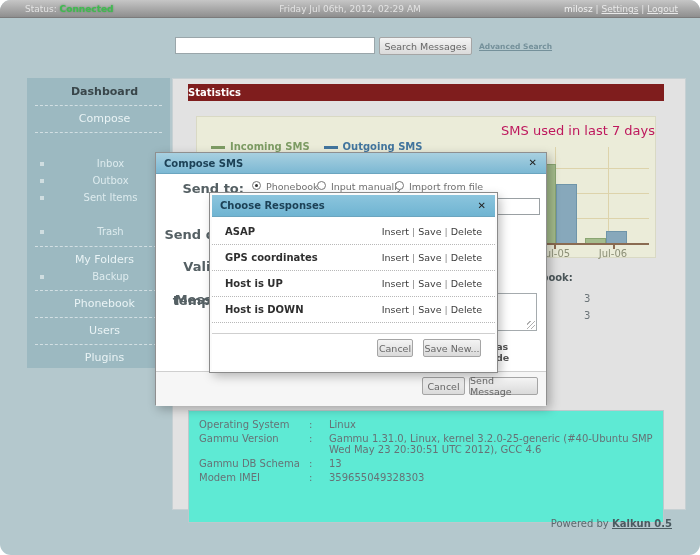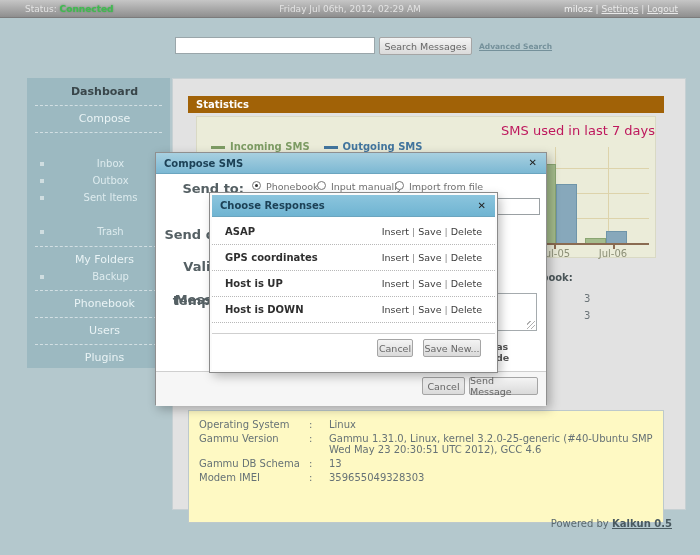--- a/index.html
+++ b/index.html
@@ -1,17 +1,17 @@
 <!DOCTYPE html>
 <html><head>
 <meta charset="utf-8">
 <style>
   * { box-sizing: border-box; margin: 0; padding: 0; }
   body { font-family: "DejaVu Sans", sans-serif; }
-  .screen { position: relative; width: 700px; height: 555px; background: #b4c8cd; overflow: hidden; }
+  .screen { position: relative; width: 700px; height: 555px; background: #b4c8cd; overflow: hidden; border-radius: 11px; }
 
   
   .topbar { position: absolute; left:0; top:0; width:700px; height:18px;
             background: linear-gradient(#c6c6c6, #8e8e8e); border-bottom:1px solid #7b7b7b;
             display:flex; align-items:center; font-size:9px; color:#e3e3e3; }
   .topbar .left { position:absolute; left:25px; }
   .topbar .center { position:absolute; left:0; width:100%; text-align:center; }
   .topbar .right { position:absolute; right:22px; }
   .status-ok { color:#3fbb4f; font-weight:bold; text-shadow:0 0 2px rgba(30,120,40,.6); }
   .toplink { color:#e9e9e9; text-decoration:underline; cursor:pointer; }
@@ -36,42 +36,42 @@
         color:#e9f3f5; cursor:pointer; }
   .si.active { color:#39464a; font-weight:bold; }
   .si.sub { padding-left:24px; font-size:10px; color:#ddebee; }
   .si.sub .bullet { position:absolute; left:13px; top:4px; width:4px; height:4px; background:#cfdde0; }
   .side-sep { position:absolute; left:8px; width:127px; border-top:1px dashed rgba(255,255,255,.55); }
   .add-link { position:absolute; left:143px; font-size:8px; color:#d3e2e6; cursor:pointer; }
 
   
   .main { position:absolute; left:172px; top:78px; width:514px; height:432px;
           background:#e2e2e2; border:1px solid #c6d0d3; }
-  .stats-header { position:absolute; left:188px; top:96px; width:476px; height:17px;
-          background:#a16207; color:#fdfdfd; font-weight:bold; font-size:10px;
-          display:flex; align-items:center; padding-left:8px; }
+  .stats-header { position:absolute; left:188px; top:84px; width:476px; height:17px;
+          background:#7f1d1d; color:#fdfdfd; font-weight:bold; font-size:10px;
+          display:flex; align-items:center; }
   .chart-box { position:absolute; left:196px; top:116px; width:460px; height:142px;
           background:#ebecd9; border:1px solid #d9d9c4; }
   .chart-title { position:absolute; left:0; top:6px; width:100%; text-align:right;
           font-size:13px; color:#be185d; }
   .legend { position:absolute; left:14px; top:24px; font-size:10px; font-weight:bold; }
   .leg-dash { display:inline-block; width:14px; height:3px; vertical-align:middle; margin-right:5px; }
   .leg-in { color:#7d9c64; } .leg-out { color:#42759e; }
   .gridline-h { position:absolute; height:1px; background:#ddd3ab; left:8px; width:444px; }
   .gridline-v { position:absolute; width:1px; background:#ddd3ab; top:30px; height:96px; }
   .axis { position:absolute; left:8px; top:126px; width:444px; height:2px; background:#8a6b52; }
   .tick { position:absolute; top:128px; width:2px; height:4px; background:#8a6b52; }
   .bar { position:absolute; border:1px solid; border-bottom:none; }
   .xlabel { position:absolute; top:131px; width:60px; text-align:center; font-size:10px; color:#8c8f77; }
 
   .pb-heading { position:absolute; left:506px; top:272px; font-size:10px; font-weight:bold; color:#4a5558; }
   .pb-val { position:absolute; left:584px; font-size:10px; color:#6b7478; }
 
   .info-box { position:absolute; left:188px; top:410px; width:476px; height:113px;
-          background:#fef9c3; border:1px solid #bdc9cc; padding:8px 0 0 10px; }
+          background:#5eead4; border:1px solid #bdc9cc; padding:8px 0 0 10px; }
   .info-row { font-size:10px; color:#667276; margin-bottom:3px; display:flex; }
   .info-row .lbl { width:110px; }
   .info-row .col { width:20px; }
   .info-row .val { width:330px; }
 
   .footer { position:absolute; right:28px; top:518px; font-size:10px; color:#5a696e; }
   .footer .flink { font-weight:bold; text-decoration:underline; color:#4a5a60; cursor:pointer; }
 
   
   .modal { position:absolute; background:#fff; border:1px solid #8f8f8f;

